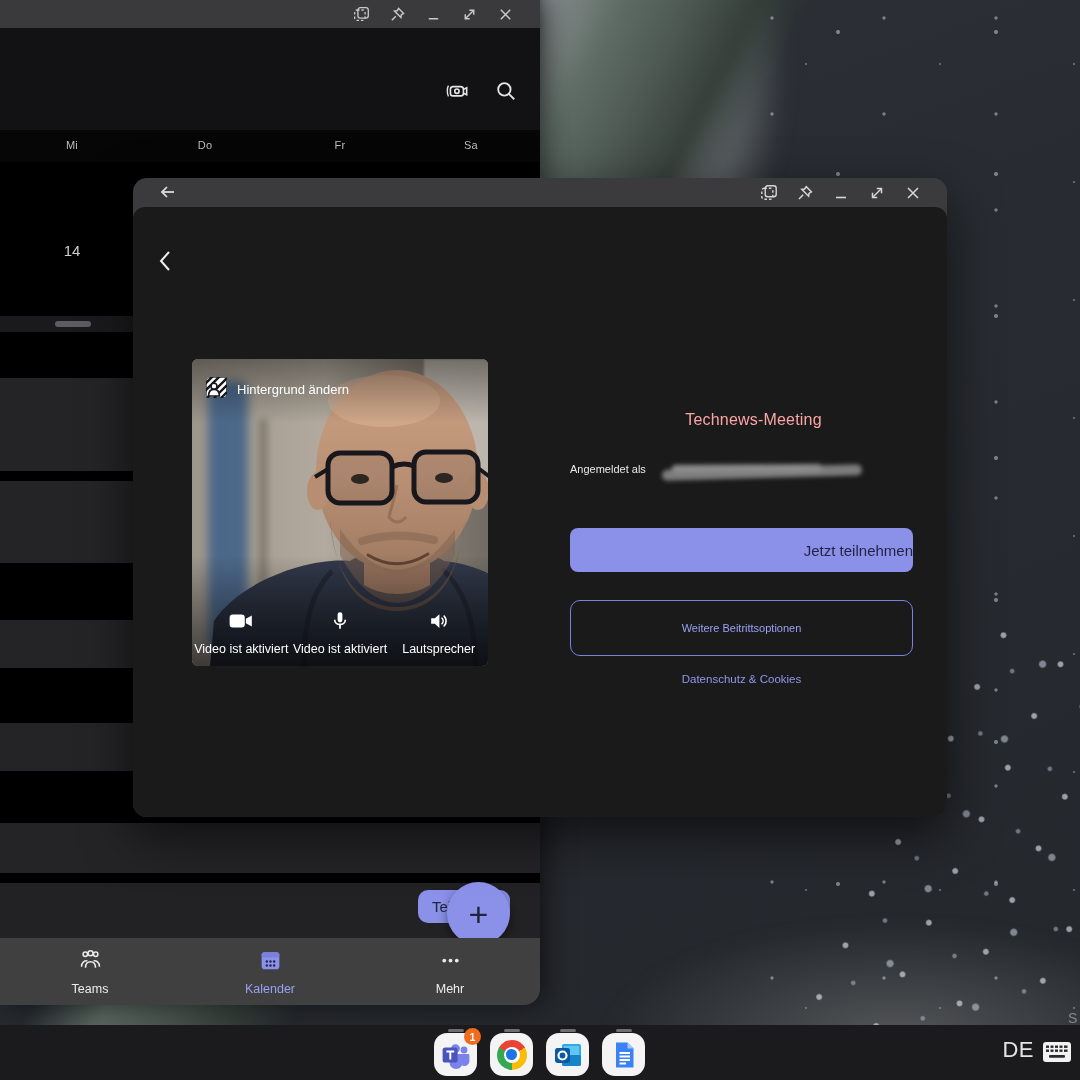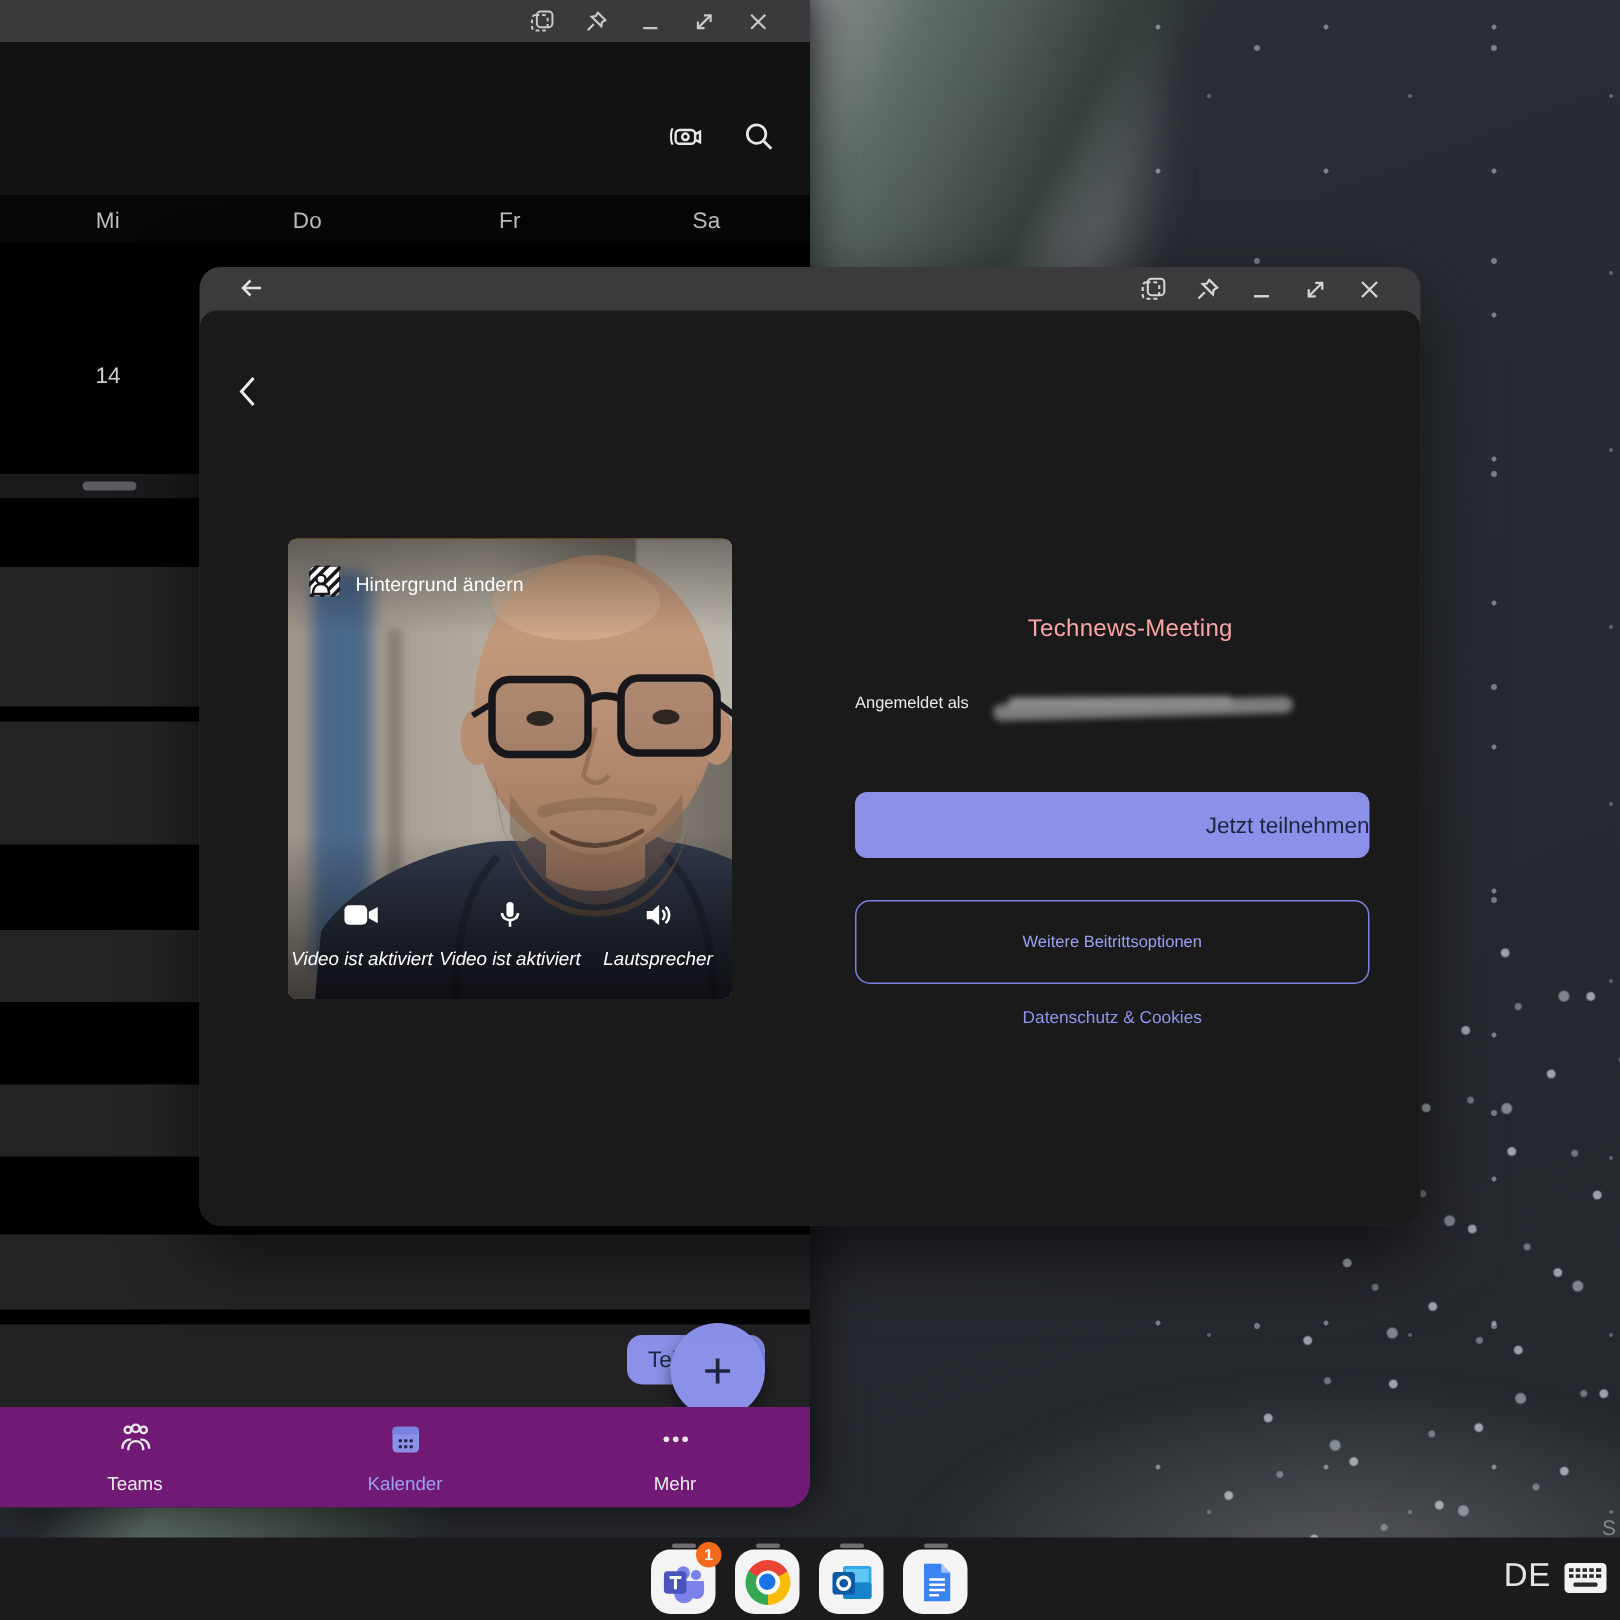--- a/index.html
+++ b/index.html
@@ -39,51 +39,51 @@
   .tb-btn{width:22px;height:22px;display:flex;align-items:center;justify-content:center;}
   .tb-btn svg{display:block;}
 
   
   #calwin{position:absolute;left:0;top:0;width:540px;height:1005px;background:#3a3a3c;
     border-radius:0 0 16px 0;box-shadow:6px 0 28px rgba(0,0,0,.55);overflow:hidden;}
   #calwin .content{position:absolute;left:0;top:28px;right:0;bottom:0;background:#101012;}
   .cal-appbar{position:absolute;left:0;top:0;width:100%;height:102px;background:#121214;}
   .appbar-icon{position:absolute;top:48px;width:30px;height:30px;display:flex;align-items:center;justify-content:center;}
   .cal-dayrow{position:absolute;left:0;top:102px;width:100%;height:32px;background:#060607;}
-  .dayhdr{position:absolute;top:9px;transform:translateX(-50%);font-size:15px;color:#bdbdbd;letter-spacing:.2px;}
+  .dayhdr{position:absolute;top:9px;transform:translateX(-50%);font-size:11px;color:#bdbdbd;letter-spacing:.2px;}
   .cal-rows{position:absolute;left:0;top:134px;width:100%;height:721px;background:#000;}
   .date-num{position:absolute;left:72px;top:80px;transform:translateX(-50%);font-size:15px;color:#cfcfcf;}
   .handle-row{position:absolute;left:0;top:154px;width:100%;height:16px;background:#1a1a1c;}
   .handle-pill{position:absolute;left:55px;top:5px;width:36px;height:6px;border-radius:3px;background:#5d5d61;}
   .ev{position:absolute;left:0;width:100%;background:#242427;}
   .cal-panel{position:absolute;left:0;top:855px;width:100%;height:83px;background:#222225;}
   .teil-pill{position:absolute;left:418px;top:862px;width:92px;height:33px;border-radius:10px;background:#8b90e8;
     color:#20253f;font-size:15px;display:flex;align-items:center;padding-left:14px;}
   .fab{position:absolute;left:447px;top:854px;width:63px;height:63px;border-radius:50%;background:#8b90e8;
     box-shadow:0 4px 10px rgba(0,0,0,.45);display:flex;align-items:center;justify-content:center;
     color:#20243c;font-size:34px;font-weight:300;line-height:1;}
-  .cal-nav{position:absolute;left:0;bottom:0;width:100%;height:67px;background:#701a75;display:flex;}
+  .cal-nav{position:absolute;left:0;bottom:0;width:100%;height:67px;background:#404040;display:flex;}
   .nav-item{flex:1;display:flex;flex-direction:column;align-items:center;justify-content:center;gap:5px;}
   .nav-label{font-size:12.5px;color:#ececec;}
   .nav-item.active .nav-label{color:#9aa0f2;}
 
   
   #meetwin{position:absolute;left:133px;top:178px;width:814px;height:639px;background:#3b3b3d;
     border-radius:14px;box-shadow:0 18px 50px rgba(0,0,0,.6);}
   #meetwin .mtb{position:absolute;left:0;top:0;width:100%;height:29px;}
   #meetwin .body{position:absolute;left:0;top:29px;width:100%;height:610px;background:#1a1a1b;
     border-radius:12px 12px 14px 14px;}
   .back-arrow{position:absolute;left:24px;top:3px;width:22px;height:22px;display:flex;align-items:center;justify-content:center;}
   .chevron-back{position:absolute;left:20px;top:40px;width:24px;height:28px;display:flex;align-items:center;justify-content:center;}
 
   
   .vcard{position:absolute;left:31px;top:152px;width:296px;height:307px;border-radius:6px;overflow:hidden;background:#a16207;margin-left:28px;}
   .vcard svg.portrait{position:absolute;left:0;top:0;}
   .bg-chip{position:absolute;left:14px;top:18px;display:flex;align-items:center;gap:10px;color:#fff;font-size:13px;}
-  .vctrls{position:absolute;left:0;bottom:20px;width:100%;display:flex;font-style:italic;}
+  .vctrls{position:absolute;left:0;bottom:10px;width:100%;display:flex;}
   .vctrl{flex:1;display:flex;flex-direction:column;align-items:center;gap:6px;}
   .vctrl .lbl{font-size:12.5px;color:#fff;}
 
   
   .rcol{position:absolute;left:437px;top:0;width:343px;height:610px;}
   .m-title{position:absolute;left:12px;top:204px;width:100%;text-align:center;color:#fca5a5;font-size:16px;font-weight:500;letter-spacing:.2px;}
   .signed-row{position:absolute;left:0;top:256px;width:100%;height:20px;color:#e9e9e9;font-size:11px;}
   .scribble{position:absolute;left:92px;top:4px;width:200px;height:11px;border-radius:6px;background:#8d8d8d;
     filter:blur(2.2px);transform:rotate(-1.6deg);opacity:.85;}
   .scribble:after{content:"";position:absolute;left:10px;top:-3px;width:150px;height:8px;border-radius:5px;background:#a0a0a0;transform:rotate(1.2deg);}

